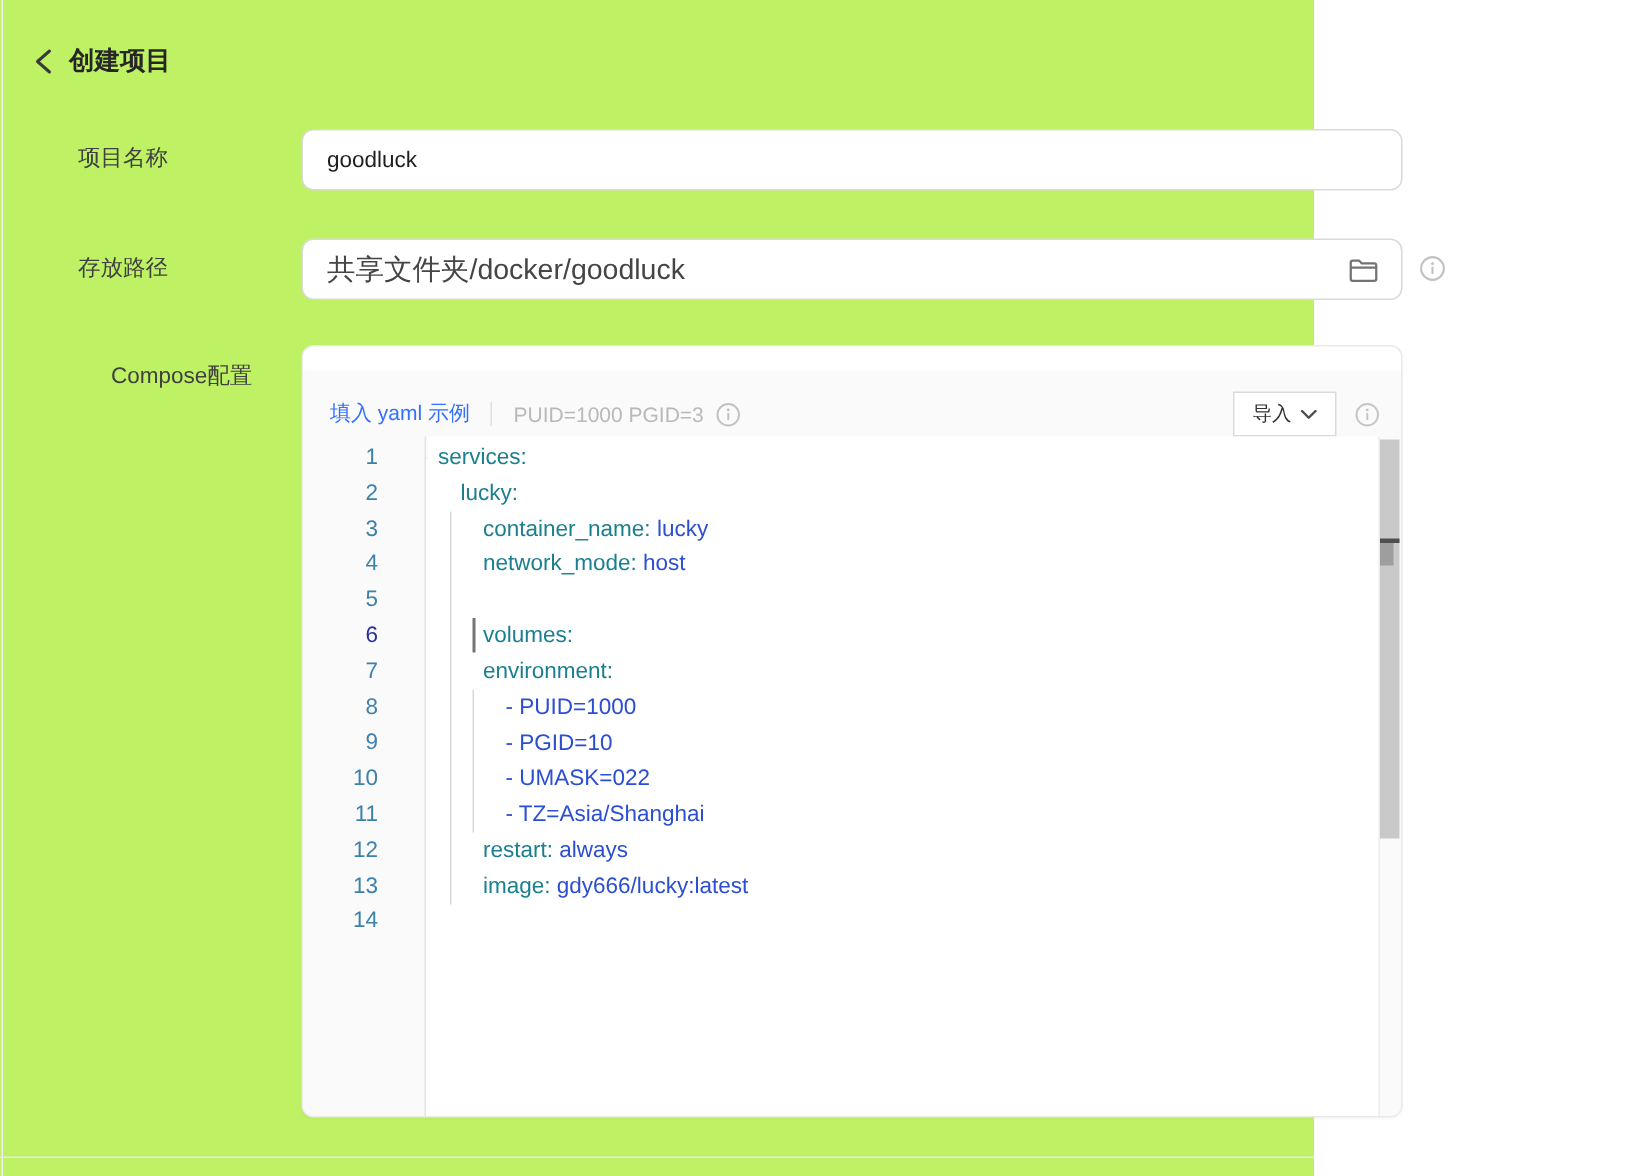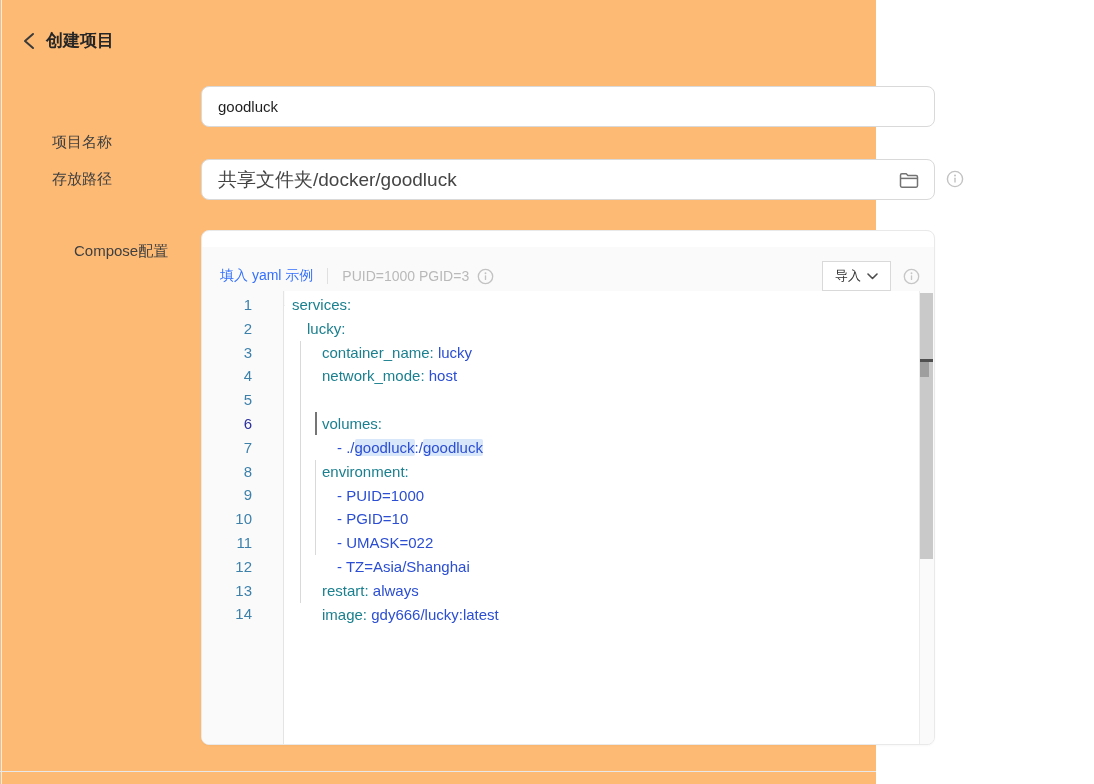--- a/index.html
+++ b/index.html
@@ -1,30 +1,30 @@
 <!DOCTYPE html>
 <html><head>
 <meta charset="utf-8">
 <style>
   * { margin:0; padding:0; box-sizing:border-box; }
   html,body { width:1094px; height:784px; background:#fff; overflow:hidden;
               font-family:"Liberation Sans","DejaVu Sans",sans-serif; }
-  .page { position:relative; width:876px; height:784px; background:#fdba74; }
+  .page { position:relative; width:876px; height:784px; background:#bef264; }
 
   .left-edge { position:absolute; left:1px; top:0; bottom:0; width:1px; background:#ededed; }
   .footer-divider { position:absolute; left:0; right:0; top:771px; height:1px; background:#e8e8e8; }
 
   
   .back-btn { position:absolute; left:18px; top:30px; width:22px; height:22px; cursor:pointer;
               display:flex; align-items:center; justify-content:center; }
   .page-title { position:absolute; left:46px; top:30px; font-size:17px; font-weight:600; color:#262626; line-height:22px; }
 
   
   .form-label { position:absolute; left:52px; font-size:15px; color:#404040; line-height:20px; }
-  .lbl-name { top:96px;margin-top:36px; }
+  .lbl-name { top:96px; }
   .lbl-path { top:169px; }
   .lbl-compose { top:241px;margin-left:22px; }
 
   
   .text-input { position:absolute; left:201px; width:734px; height:41px; border:1px solid #d9d9d9;
                 border-radius:8px; background:#fff; outline:none;
                 font-family:"Liberation Sans","DejaVu Sans",sans-serif; }
   .input-name { top:86px; padding:0 16px; font-size:15px; color:#1f1f1f; }
   .input-path { top:159px; padding:0 44px 0 16px; font-size:19px; color:#454545; }
   .folder-btn { position:absolute; left:897px; top:169px; width:24px; height:22px; cursor:pointer;
@@ -159,21 +159,20 @@
             <div class="ln">14</div>
           </div>
       </div>
       <div class="editor-code">
         <div>
             <div class="code-line" style="padding-left: 7px;"><span class="tk-key">services:</span></div>
             <div class="code-line" style="padding-left: 22px;"><span class="tk-key">lucky:</span></div>
             <div class="code-line" style="padding-left: 37px;"><span class="tk-key">container_name:</span><span class="tk-val"> lucky</span></div>
             <div class="code-line" style="padding-left: 37px;"><span class="tk-key">network_mode:</span><span class="tk-val"> host</span></div>
             <div class="code-line" style="padding-left: 37px; margin-top: 24px;"><span class="tk-key">volumes:</span></div>
-            <div class="code-line" style="padding-left: 52px;"><span class="tk-val">- ./</span><span class="tk-val tk-hl">goodluck</span><span class="tk-val">:/</span><span class="tk-val tk-hl">goodluck</span></div>
             <div class="code-line" style="padding-left: 37px;"><span class="tk-key">environment:</span></div>
             <div class="code-line" style="padding-left: 52px;"><span class="tk-val">- PUID=1000</span></div>
             <div class="code-line" style="padding-left: 52px;"><span class="tk-val">- PGID=10</span></div>
             <div class="code-line" style="padding-left: 52px;"><span class="tk-val">- UMASK=022</span></div>
             <div class="code-line" style="padding-left: 52px;"><span class="tk-val">- TZ=Asia/Shanghai</span></div>
             <div class="code-line" style="padding-left: 37px;"><span class="tk-key">restart:</span><span class="tk-val"> always</span></div>
             <div class="code-line" style="padding-left: 37px;"><span class="tk-key">image:</span><span class="tk-val"> gdy666/lucky:latest</span></div>
             <div class="code-line" style="padding-left: 7px;"></div>
           </div>
         <div class="guide guide-1"></div>

